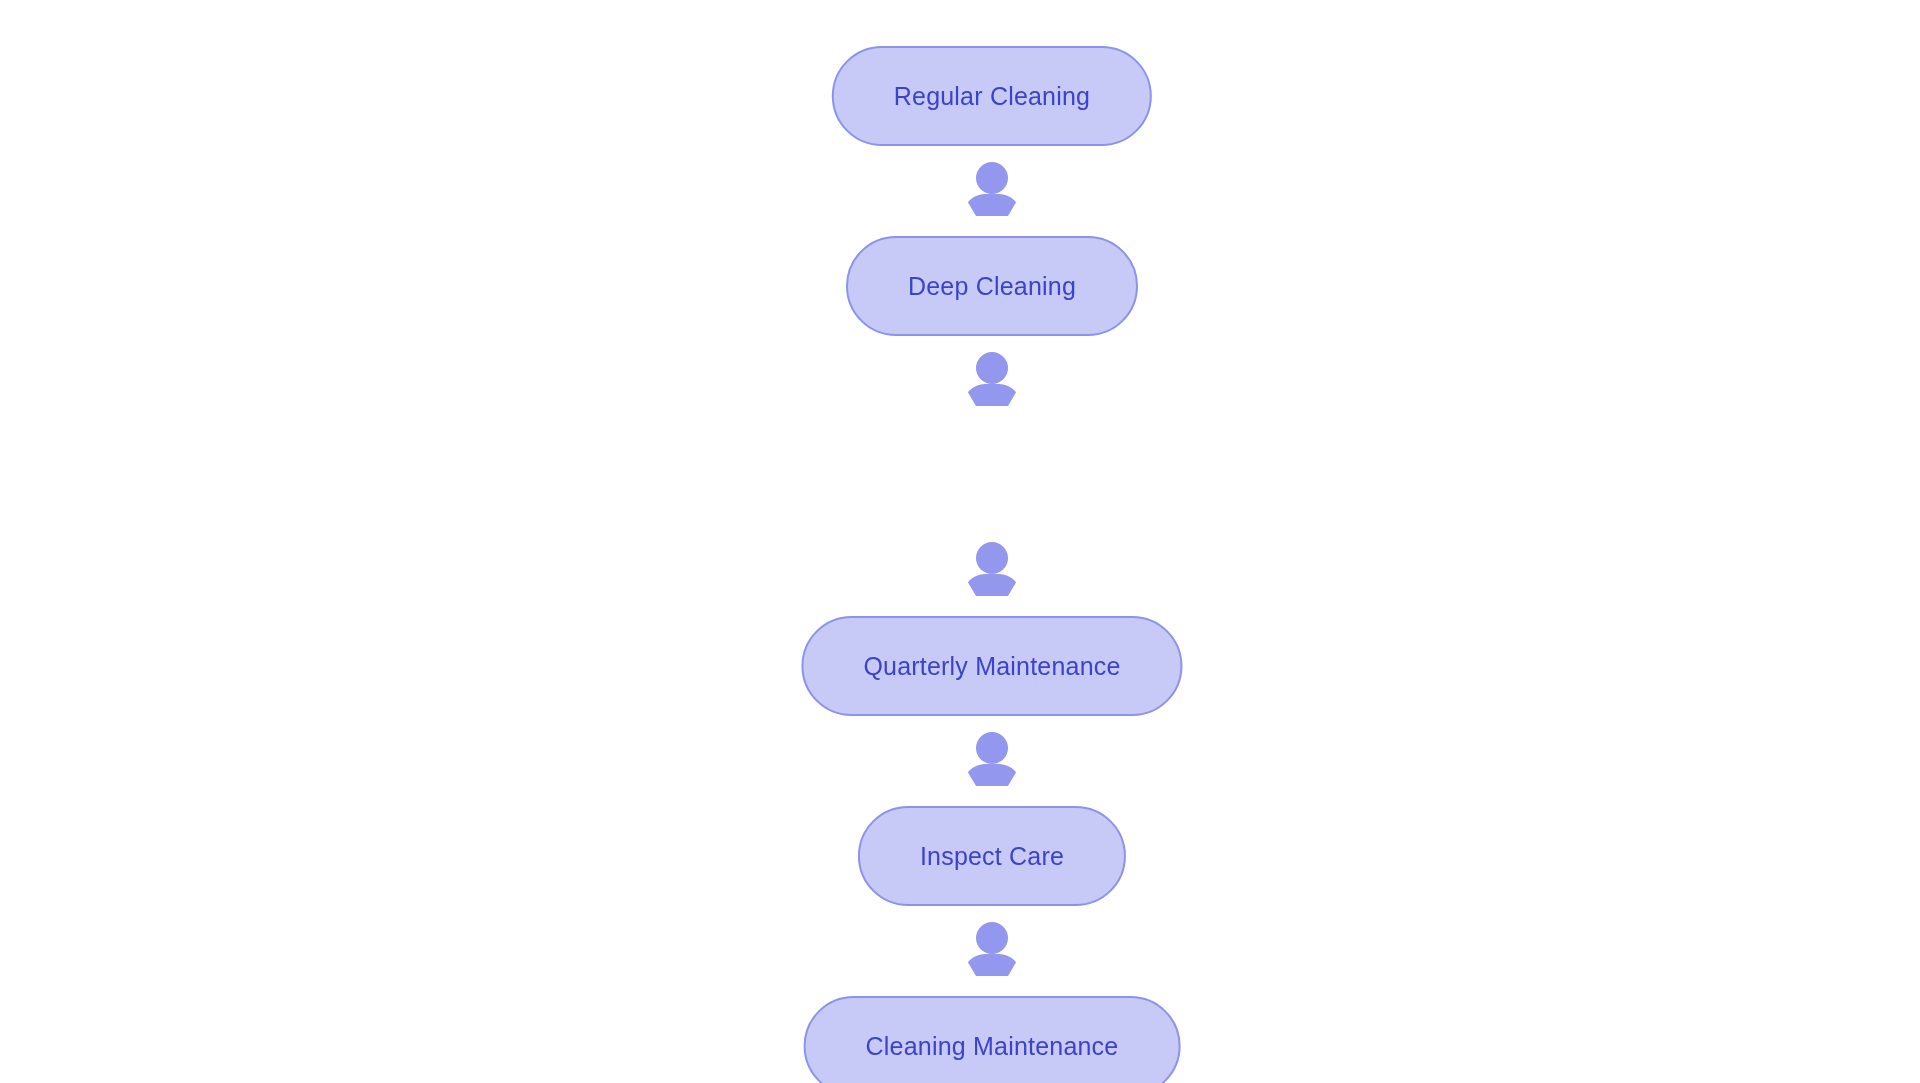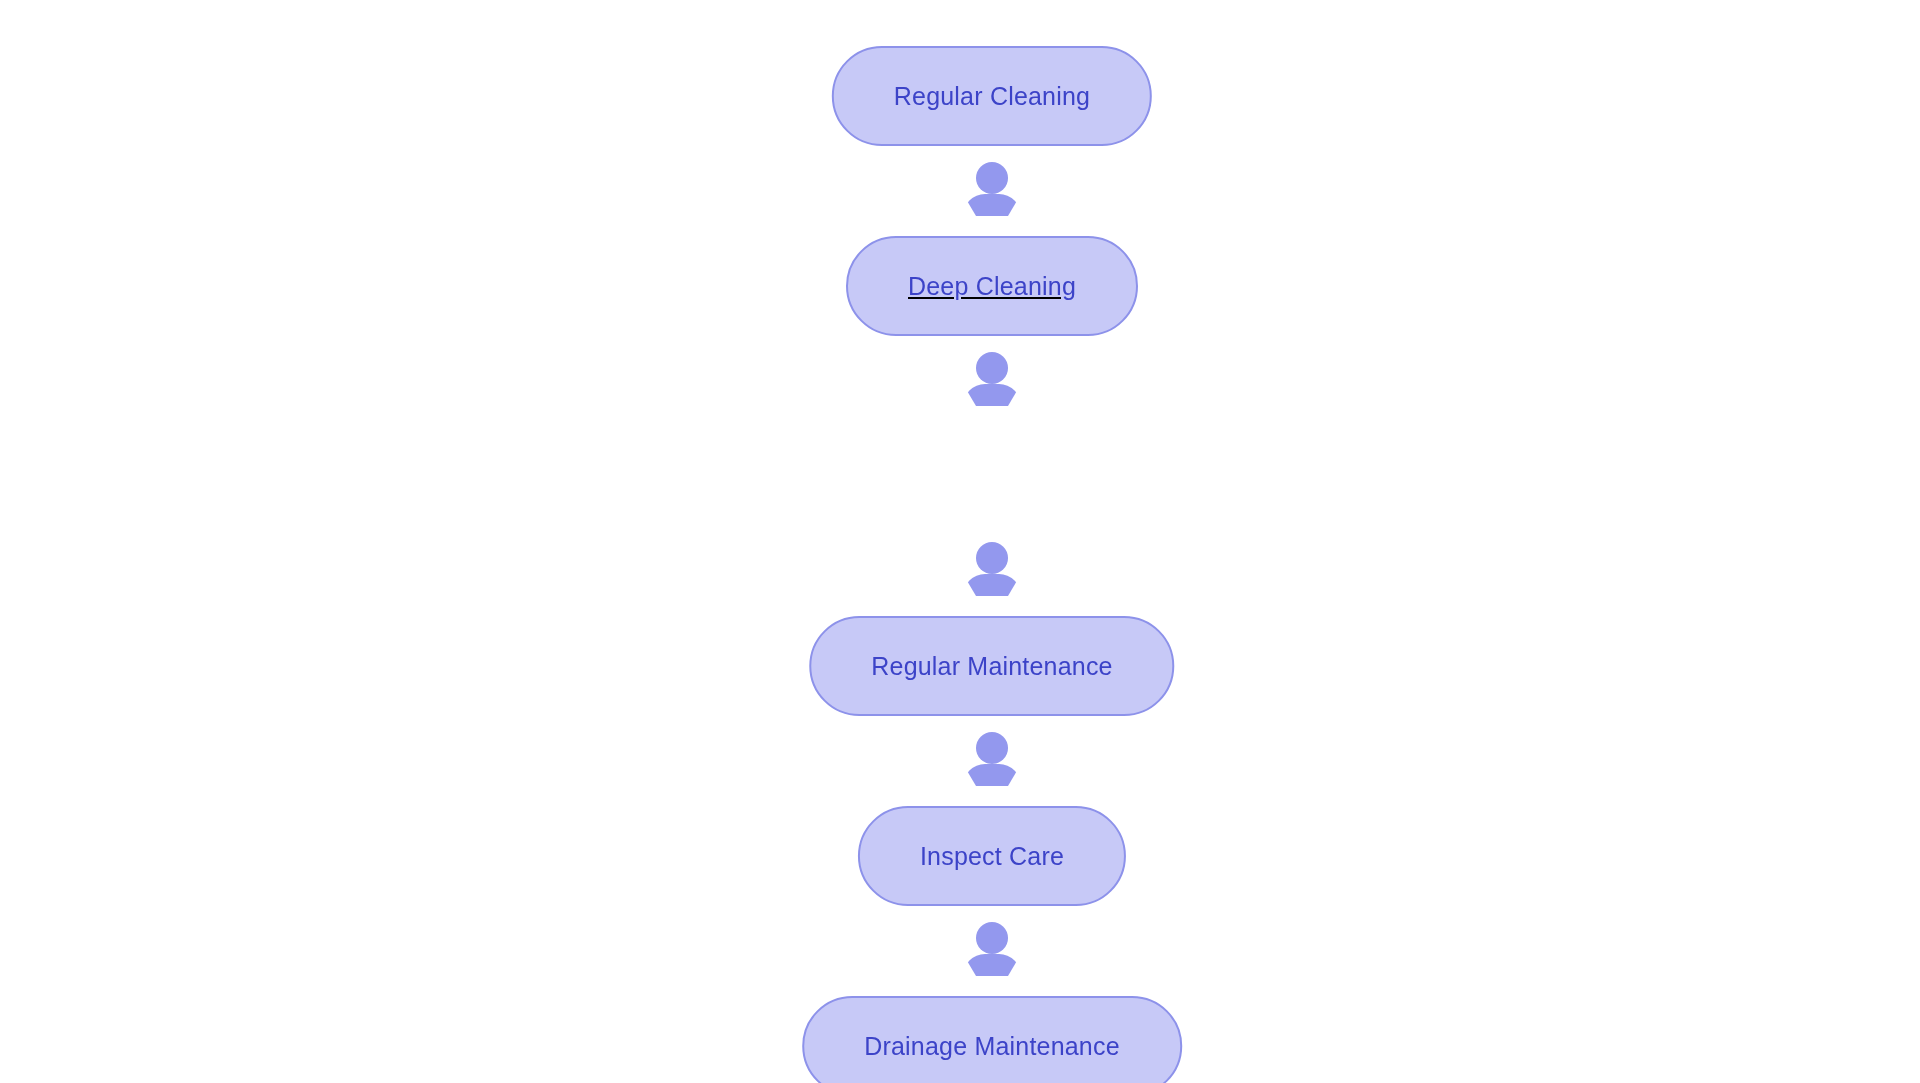--- a/index.html
+++ b/index.html
@@ -37,21 +37,21 @@
     justify-content: center;
     white-space: nowrap;
   }
   .flow-node .node-label {
     color: var(--text);
     font-size: 25px;
     font-weight: 500;
     letter-spacing: 0.2px;
   }
   .n1 { top: 14px; }
-  .n2 { top: 204px; text-decoration: underline; }
+  .n2 { top: 204px; }
   .n3 { top: 394px; }
   .n4 { top: 584px; }
   .n5 { top: 774px; }
   .n6 { top: 964px; }
 
   .arrow {
     position: absolute;
     left: 50%;
     transform: translateX(-50%);
     width: 26px;
@@ -101,34 +101,34 @@
     <div class="arrow-head"></div>
   </div>
 
 
   <div class="arrow a3">
     <div class="arrow-line"></div>
     <div class="arrow-head"></div>
   </div>
 
   <div class="flow-node n4">
-    <span class="node-label">Regular Maintenance</span>
+    <span class="node-label">Quarterly Maintenance</span>
   </div>
 
   <div class="arrow a4">
     <div class="arrow-line"></div>
     <div class="arrow-head"></div>
   </div>
 
   <div class="flow-node n5">
     <span class="node-label">Inspect Care</span>
   </div>
 
   <div class="arrow a5">
     <div class="arrow-line"></div>
     <div class="arrow-head"></div>
   </div>
 
   <div class="flow-node n6">
-    <span class="node-label">Drainage Maintenance</span>
+    <span class="node-label">Cleaning Maintenance</span>
   </div>
 
 </div>
 
 </body></html>

